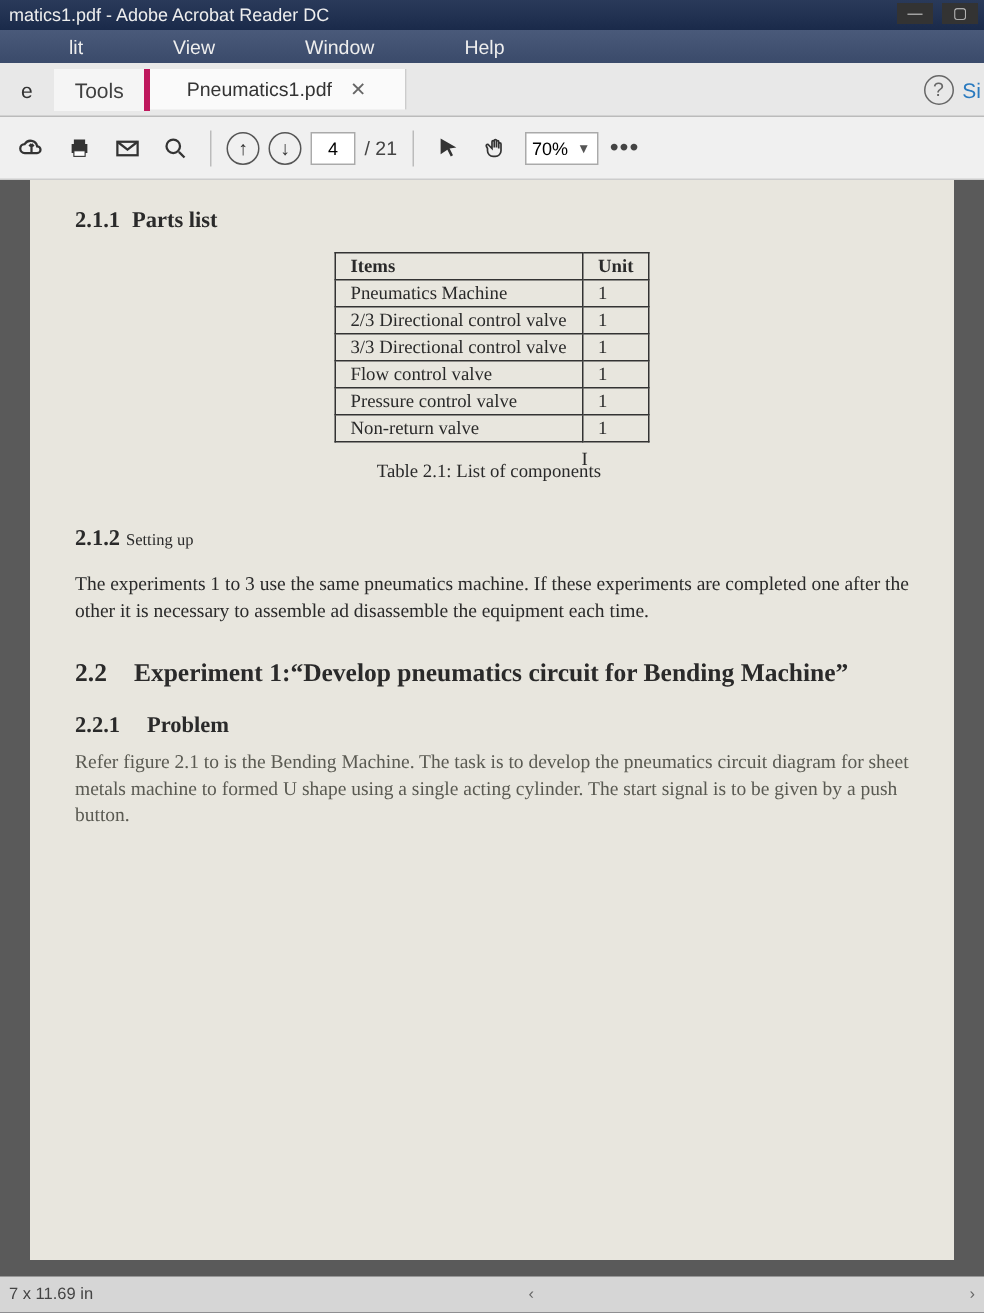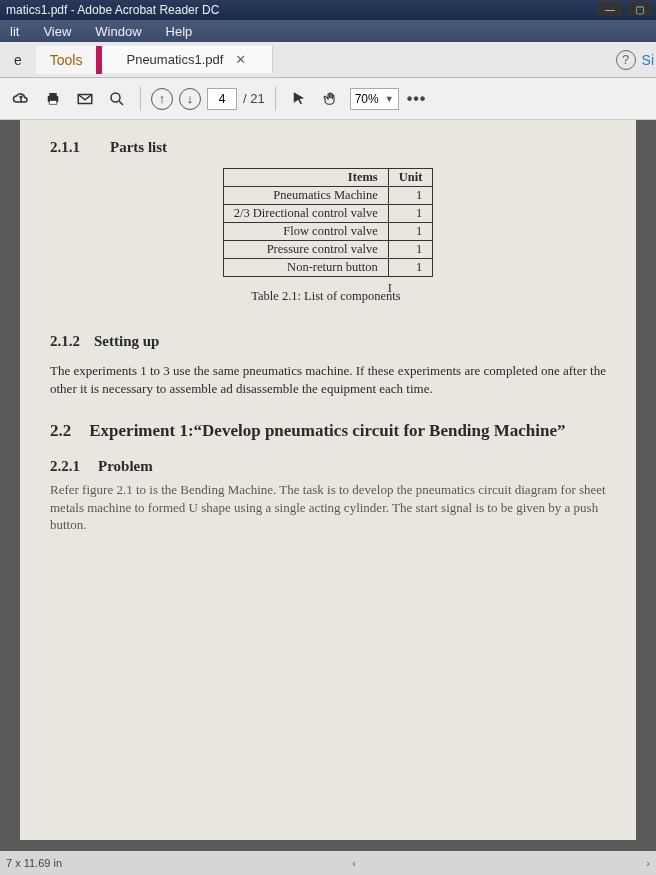--- a/index.html
+++ b/index.html
@@ -22,35 +22,35 @@
   .menubar {
     background: linear-gradient(#4a5a7a, #3a4a6a);
     color: #eee;
     font-size: 13px;
     padding: 2px 4px;
     height: 22px;
     display: flex;
     align-items: center;
     gap: 12px;
   }
-  .menubar span { padding: 2px 6px; }
+  .menubar span { padding: 2px 6px; margin-left: 36px; }
   .tabbar {
     background: #e8e8e8;
     height: 36px;
     display: flex;
     align-items: center;
     border-bottom: 1px solid #bbb;
   }
   .tabbar .home { padding: 0 14px; font-size: 14px; color: #333; }
   .tabbar .tools-btn {
     padding: 6px 14px;
     font-size: 14px;
-    color: #a16207;
+    color: #404040;
     background: #f5f5f5;
-    border-right: 6px solid #be185d;
+    border-right: 4px solid #be185d;
   }
   .tabbar .tab {
     display: flex;
     align-items: center;
     padding: 6px 24px;
     font-size: 13px;
     color: #333;
     background: #fafafa;
     border-right: 1px solid #ccc;
     gap: 10px;
@@ -112,21 +112,21 @@
   }
   .sec-row { margin-bottom: 12px; }
   .parts-table {
     margin: 8px auto 10px auto;
     border-collapse: collapse;
     font-size: 12.5px;
   }
   .parts-table th, .parts-table td {
     border: 1px solid #333;
     padding: 1px 10px;
-    text-align: right;
+    text-align: left;
   }
   .parts-table th { font-weight: bold; }
   .caption {
     text-align: center;
     font-size: 12.5px;
     margin: 12px 0 18px 0;
     position: relative;
   }
   .text-cursor {
     display: inline-block;
@@ -245,61 +245,65 @@
     <span class="caret">▼</span>
   </div>
   <div class="more">•••</div>
 </div>
 
 <div class="page-area">
   <div class="page">
 
     <div class="sec-row">
       <span class="num" style="font-weight:bold;font-size:15px">2.1.1</span>
-      <span class="title" style="font-weight:bold;font-size:15px;margin-left:26px">Parts list</span>
+      <span class="title" style="font-weight:bold;font-size:15px;margin-left:4px">Parts list</span>
     </div>
 
     <table class="parts-table">
       <thead>
         <tr>
           <th>Items</th>
           <th>Unit</th>
         </tr>
       </thead>
       <tbody>
         <tr>
             <td>Pneumatics Machine</td>
             <td>1</td>
           </tr>
         <tr>
             <td>2/3 Directional control valve</td>
             <td>1</td>
           </tr>
         <tr>
+            <td>3/3 Directional control valve</td>
+            <td>1</td>
+          </tr>
+        <tr>
             <td>Flow control valve</td>
             <td>1</td>
           </tr>
         <tr>
             <td>Pressure control valve</td>
             <td>1</td>
           </tr>
         <tr>
-            <td>Non-return button</td>
+            <td>Non-return valve</td>
             <td>1</td>
           </tr>
       </tbody>
     </table>
 
     <div class="caption">
       <span>Table 2.1: List of components</span><span class="text-cursor" style="position:relative; left:-13px; top:-8px;">I</span>
     </div>
 
     <div class="sec-row" style="margin-top:28px">
       <span style="font-weight:bold;font-size:15px">2.1.2</span>
-      <span style="font-weight:bold;font-size:15px;margin-left:10px">Setting up</span>
+      <span style="font-weight:normal;font-size:11px;margin-left:0">Setting up</span>
     </div>
     <p class="body-text">The experiments 1 to 3 use the same pneumatics machine. If these experiments are completed one after the other it is necessary to assemble ad disassemble the equipment each time.</p>
 
     <div class="h2row">
       <span class="h2num">2.2</span>
       <span class="h2title">Experiment 1:“Develop pneumatics circuit for Bending Machine”</span>
     </div>
 
     <div class="sub-row">
       <span style="font-weight:bold;font-size:15px">2.2.1</span>

